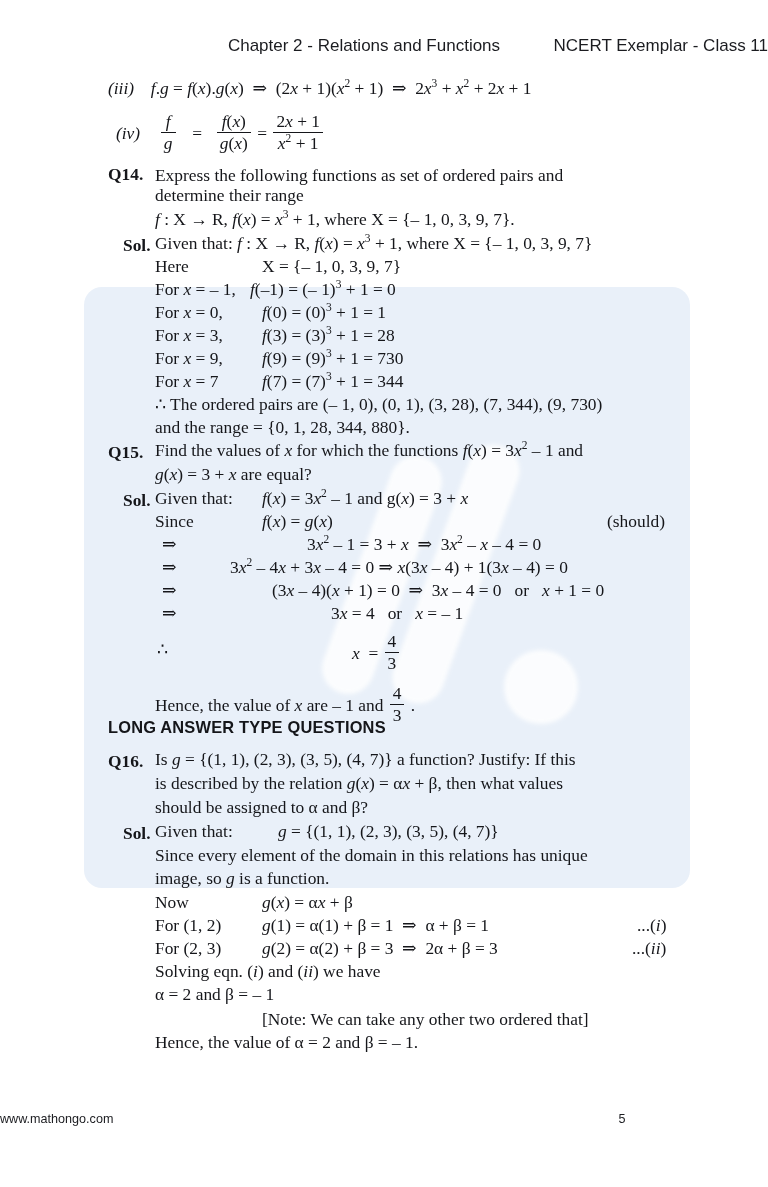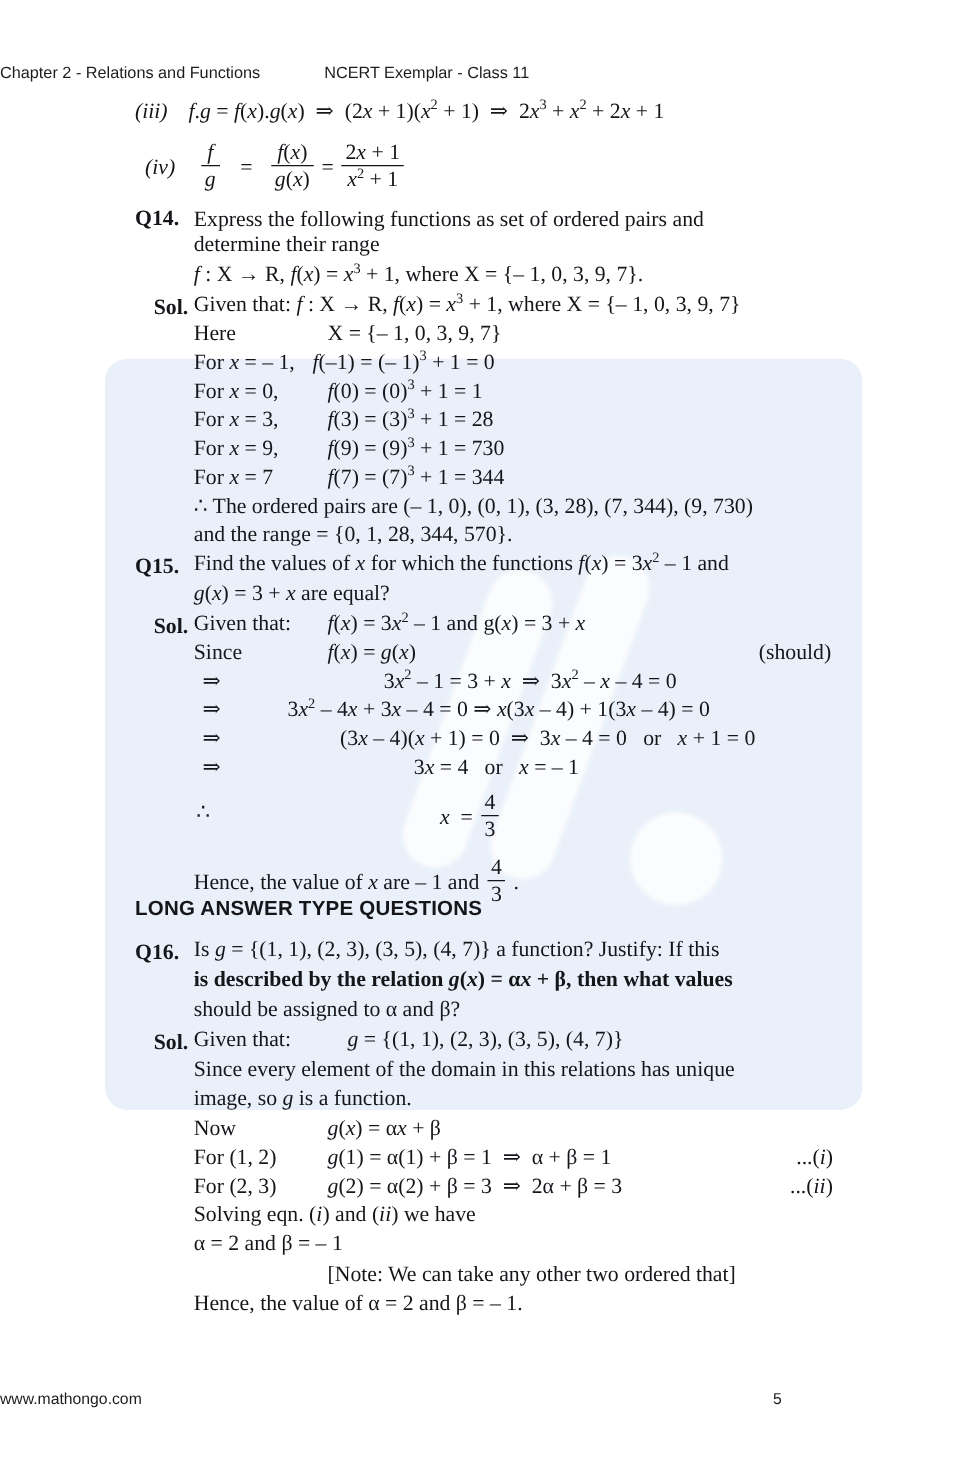--- a/index.html
+++ b/index.html
@@ -60,26 +60,26 @@
 
   
   .content {
     position: relative;
     z-index: 2;
   }
 
   
   .header {
     position: absolute;
-    left: 0; top: 50px;
+    left: 0; top: 36px;
     width: 768px;
     font-family: "Liberation Sans", "DejaVu Sans", sans-serif;
-    font-size: 13px;
+    font-size: 17px;
     color: #1b1c20;
-    text-align: left;
+    text-align: right;
   }
   .header .h-left  { display: inline-block; }
   .header .h-gap   { display: inline-block; width: 44px; }
   .header .h-right { display: inline-block; }
 
   
   .footer {
     position: absolute;
     left: 0; top: 1112px;
     width: 768px;
@@ -221,21 +221,21 @@
     <div class="ln" style="left:155px; top:327px;">For <i>x</i> = 3,</div>
     <div class="ln" style="left:262px; top:327px;"><i>f</i>(3) = (3)<sup>3</sup> + 1 = 28</div>
 
     <div class="ln" style="left:155px; top:350px;">For <i>x</i> = 9,</div>
     <div class="ln" style="left:262px; top:350px;"><i>f</i>(9) = (9)<sup>3</sup> + 1 = 730</div>
 
     <div class="ln" style="left:155px; top:373px;">For <i>x</i> = 7</div>
     <div class="ln" style="left:262px; top:373px;"><i>f</i>(7) = (7)<sup>3</sup> + 1 = 344</div>
 
     <div class="ln" style="left:155px; top:396px;">∴ The ordered pairs are (– 1, 0), (0, 1), (3, 28), (7, 344), (9, 730)</div>
-    <div class="ln" style="left:155px; top:419px;">and the range = {0, 1, 28, 344, 570}.</div>
+    <div class="ln" style="left:155px; top:419px;">and the range = {0, 1, 28, 344, 880}.</div>
 
     <div class="qnum" style="left:108px; top:442px;">Q15.</div>
     <div class="ln" style="left:155px; top:442px;">
       Find the values of <i>x</i> for which the functions <i>f</i>(<i>x</i>) = 3<i>x</i><sup>2</sup> – 1 and
     </div>
     <div class="ln" style="left:155px; top:466px;">
       <i>g</i>(<i>x</i>) = 3 + <i>x</i> are equal?
     </div>
 
     <div class="qnum" style="left:123px; top:490px;">Sol.</div>
@@ -285,21 +285,21 @@
       </span>
       <span>.</span>
     </div>
 
     <div class="ln sans-bold" style="left:108px; top:719px;">LONG ANSWER TYPE QUESTIONS</div>
 
     <div class="qnum" style="left:108px; top:751px;">Q16.</div>
     <div class="ln" style="left:155px; top:751px;">
       Is <i>g</i> = {(1, 1), (2, 3), (3, 5), (4, 7)} a function? Justify: If this
     </div>
-    <div class="ln" style="left:155px; top:775px;font-weight:bold;">
+    <div class="ln" style="left:155px; top:775px;">
       is described by the relation <i>g</i>(<i>x</i>) = α<i>x</i> + β, then what values
     </div>
     <div class="ln" style="left:155px; top:799px;">
       should be assigned to α and β?
     </div>
 
     <div class="qnum" style="left:123px; top:823px;">Sol.</div>
     <div class="ln" style="left:155px; top:823px;">Given that:</div>
     <div class="ln" style="left:278px; top:823px;">
       <i>g</i> = {(1, 1), (2, 3), (3, 5), (4, 7)}

